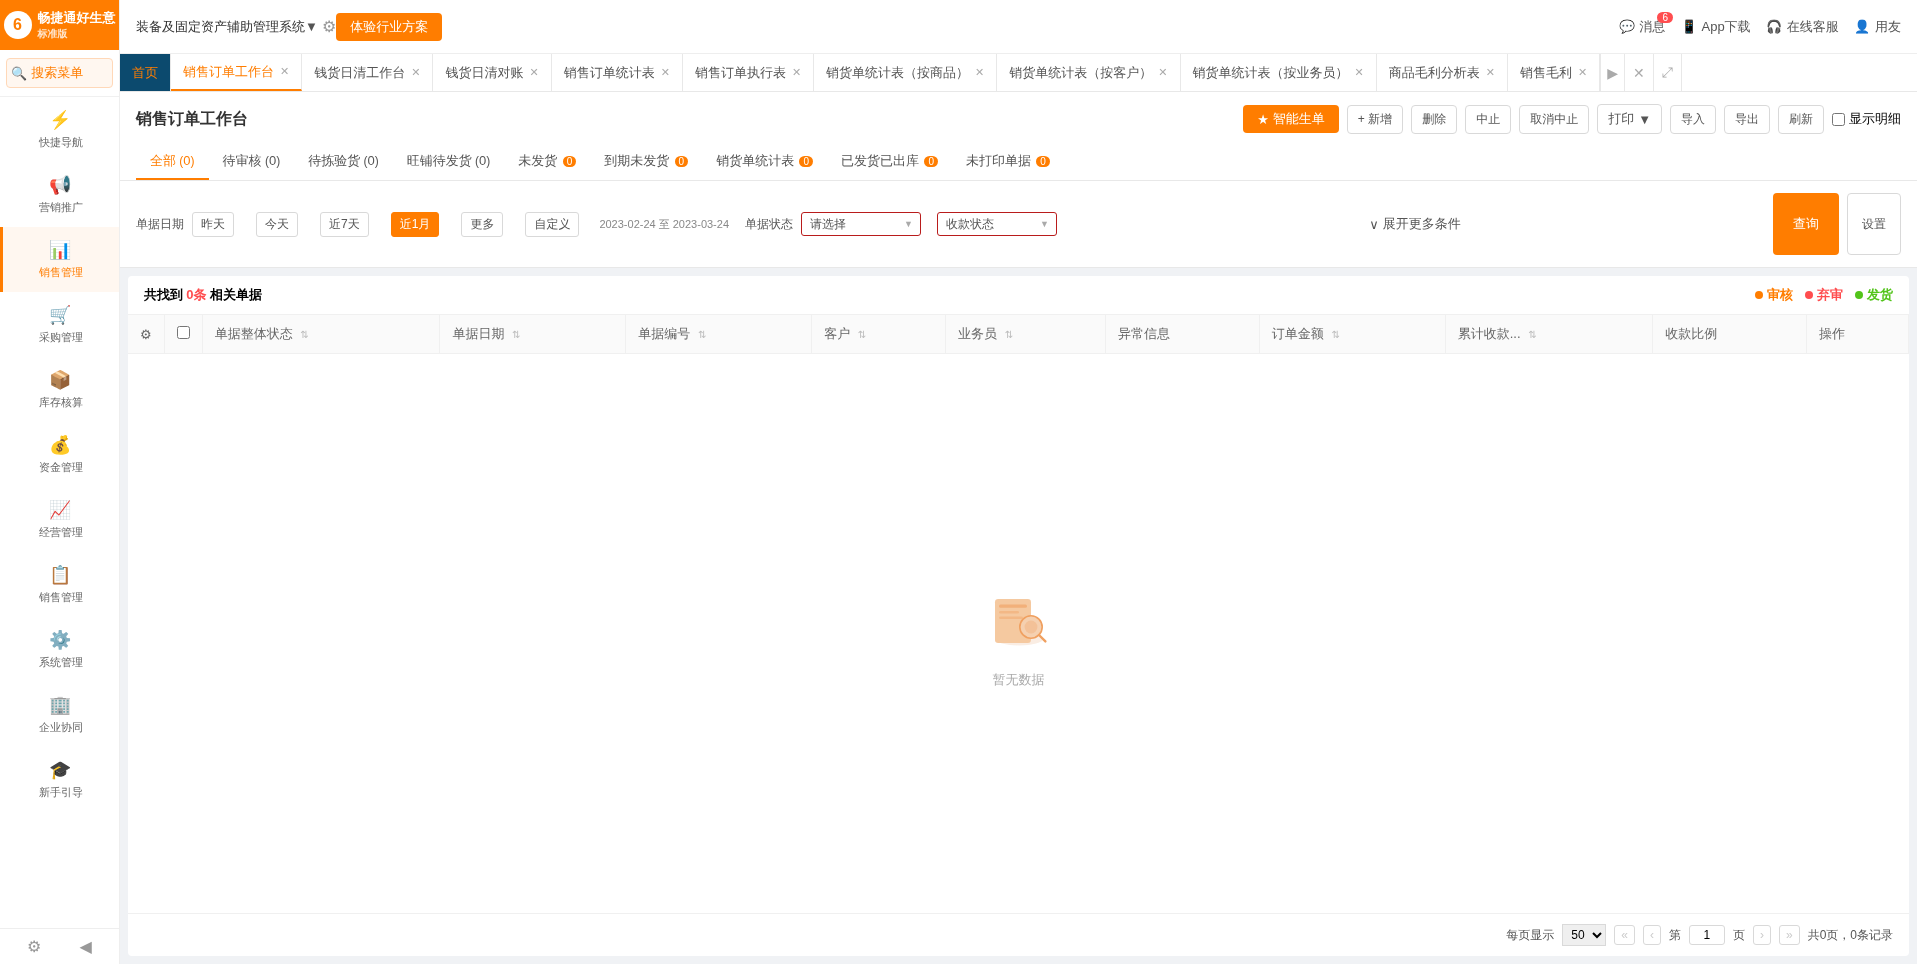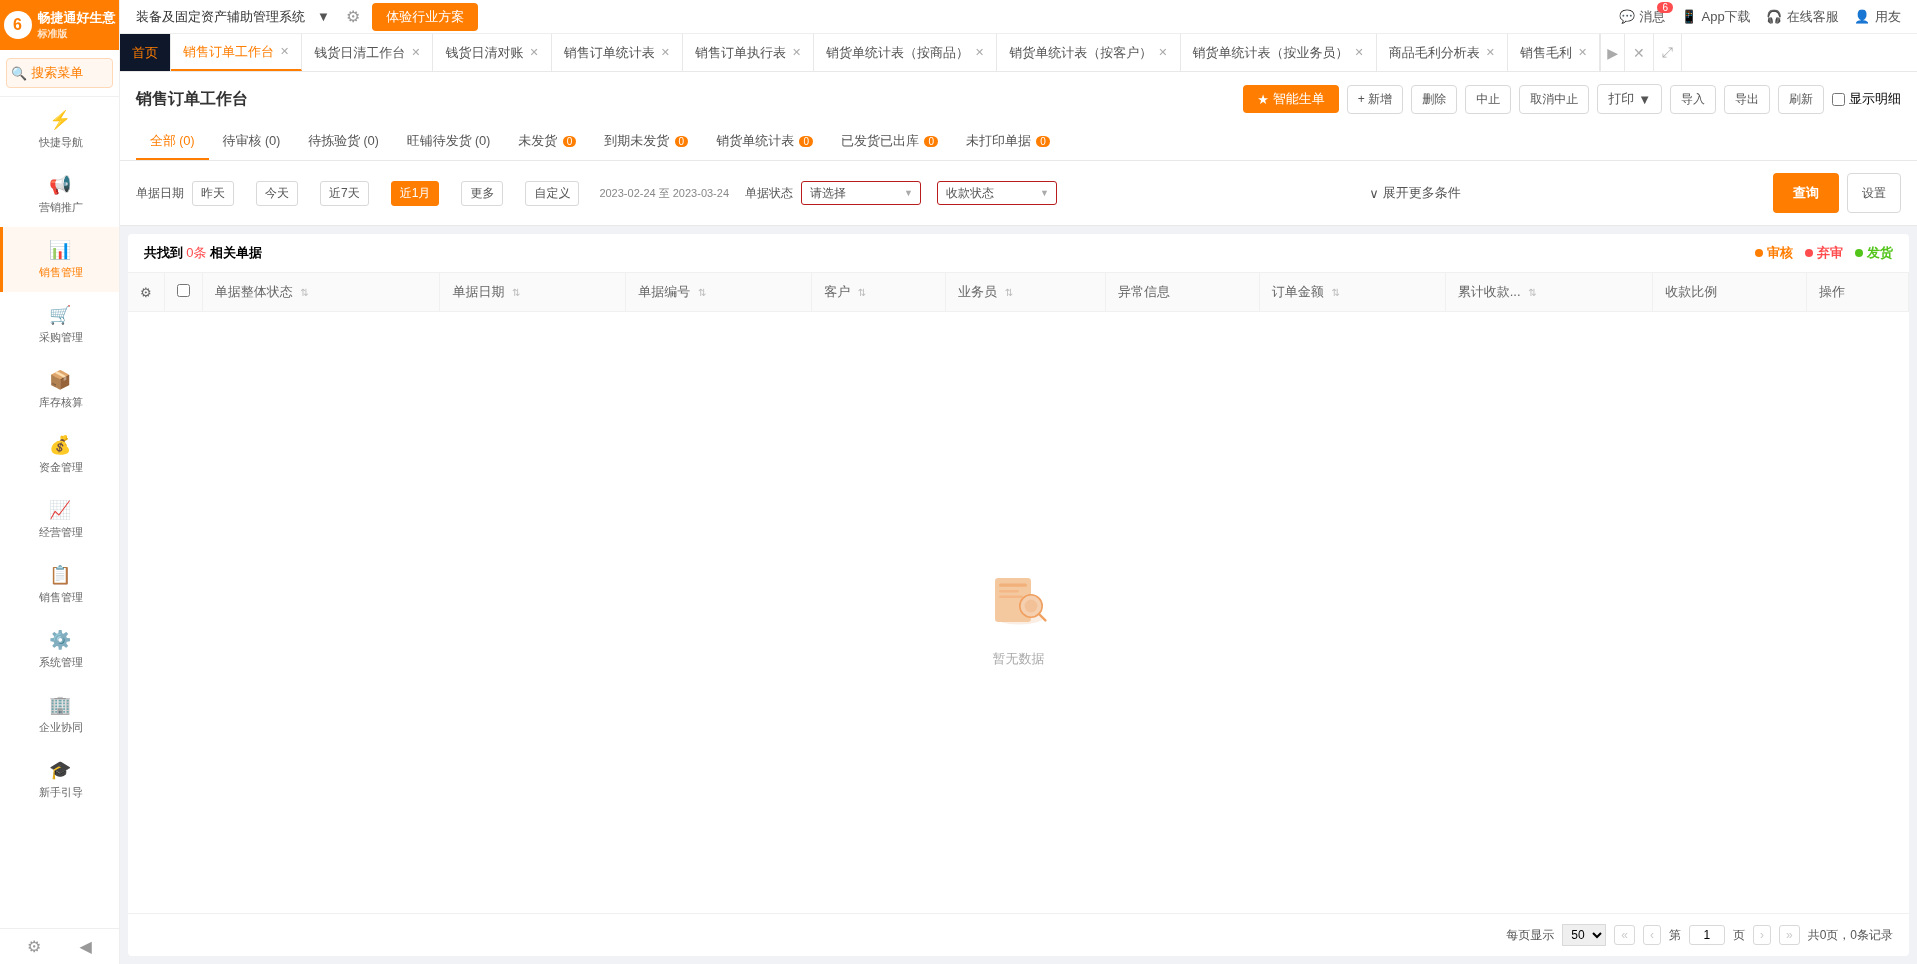--- a/index.html
+++ b/index.html
@@ -17,34 +17,34 @@
     .sidebar-item.active { background: #fff7f0; color: #ff7d00; border-left: 3px solid #ff7d00; }
     .sidebar-item-icon { font-size: 18px; }
     .sidebar-item-label { font-size: 11px; }
     .sidebar-bottom { display: flex; align-items: center; justify-content: space-around; padding: 8px; border-top: 1px solid #eee; }
     .sidebar-bottom-btn { cursor: pointer; color: #999; font-size: 16px; }
 
     
     .main { flex: 1; display: flex; flex-direction: column; overflow: hidden; }
 
     
-    .topbar { height: 34px; background: #fff; border-bottom: 1px solid #eee; display: flex; align-items: center; padding: 0 16px; gap: 12px; flex-shrink: 0; }
+    .topbar { height: 54px; background: #fff; border-bottom: 1px solid #eee; display: flex; align-items: center; padding: 0 16px; flex-shrink: 0; }
     .topbar-title { font-size: 13px; color: #333; }
     .topbar-dropdown { display: flex; align-items: center; gap: 4px; color: #555; cursor: pointer; }
     .topbar-gear { color: #999; cursor: pointer; font-size: 16px; margin-left: 4px; }
     .topbar-solution-btn { background: #ff7d00; color: #fff; border: none; border-radius: 4px; padding: 5px 14px; cursor: pointer; font-size: 13px; }
     .topbar-right { margin-left: auto; display: flex; align-items: center; gap: 16px; color: #555; font-size: 12px; }
     .topbar-right-item { display: flex; align-items: center; gap: 4px; cursor: pointer; position: relative; }
     .badge { background: #ff4d4f; color: #fff; border-radius: 10px; font-size: 10px; padding: 0 4px; min-width: 16px; text-align: center; position: absolute; top: -6px; right: -8px; }
 
     
     .tabbar { height: 38px; background: #fff; border-bottom: 1px solid #e8e8e8; display: flex; align-items: stretch; flex-shrink: 0; overflow: hidden; }
     .tab { display: flex; align-items: center; padding: 0 12px; gap: 6px; cursor: pointer; color: #555; border-right: 1px solid #e8e8e8; white-space: nowrap; font-size: 12px; min-width: fit-content; }
     .tab.active { color: #ff7d00; border-bottom: 2px solid #ff7d00; background: #fff; }
-    .tab.home { background: #0f172a; color: #ff7d00; font-weight: 500; }
+    .tab.home { background: #0c4a6e; color: #ff7d00; font-weight: 500; }
     .tab-close { font-size: 11px; color: #aaa; cursor: pointer; }
     .tabbar-nav { display: flex; align-items: center; padding: 0 6px; border-left: 1px solid #e8e8e8; color: #aaa; cursor: pointer; font-size: 14px; }
     .tabbar-actions { display: flex; align-items: center; border-left: 1px solid #e8e8e8; }
     .tabbar-action-btn { padding: 0 8px; height: 100%; display: flex; align-items: center; cursor: pointer; color: #aaa; font-size: 14px; border-right: 1px solid #e8e8e8; }
 
     
     .content { flex: 1; overflow: hidden; display: flex; flex-direction: column; background: #f0f2f5; }
 
     
     .page-header { background: #fff; padding: 12px 16px 0; border-bottom: 1px solid #e8e8e8; flex-shrink: 0; }
@@ -66,21 +66,21 @@
     .filter-row { display: flex; align-items: center; gap: 16px; flex-wrap: wrap; }
     .filter-item { display: flex; align-items: center; gap: 8px; }
     .filter-label { color: #555; font-size: 12px; white-space: nowrap; }
     .filter-date-group { display: flex; align-items: center; gap: 22px; flex-wrap: wrap; }
     .filter-date-btn { padding: 3px 8px; border: 1px solid #d9d9d9; border-radius: 3px; cursor: pointer; font-size: 12px; color: #555; background: #fff; }
     .filter-date-btn.active { color: #ff7d00; border-color: #ff7d00; background: #fff7f0; }
     .filter-select { border: 1px solid #b91c1c; border-radius: 3px; padding: 4px 24px 4px 8px; color: #555; background: #fff; cursor: pointer; font-size: 12px; appearance: none; min-width: 120px; }
     .filter-select-wrap { position: relative; display: inline-block; }
     .filter-select-wrap::after { content: '▼'; position: absolute; right: 8px; top: 50%; transform: translateY(-50%); font-size: 9px; color: #aaa; pointer-events: none; }
     .expand-more { display: flex; align-items: center; gap: 4px; color: #555; cursor: pointer; font-size: 12px; margin-left: auto; }
-    .query-btn { background: #ff7d00; color: #fff; border: none; border-radius: 4px; padding: 11px 20px; cursor: pointer; font-size: 13px; font-weight: bold; }
+    .query-btn { background: #ff7d00; color: #fff; border: none; border-radius: 4px; padding: 22px 20px; cursor: pointer; font-size: 13px; }
     .settings-btn { background: #fff; color: #555; border: 1px solid #d9d9d9; border-radius: 4px; padding: 5px 14px; cursor: pointer; font-size: 12px; }
 
     
     .table-area { flex: 1; background: #fff; margin: 8px; border-radius: 4px; overflow: hidden; display: flex; flex-direction: column; }
     .table-toolbar { display: flex; align-items: center; justify-content: space-between; padding: 10px 16px; border-bottom: 1px solid #f0f0f0; }
     .table-result { font-size: 12px; color: #555; }
     .table-result span { color: #000000; font-weight: bold; }
     .table-actions-right { display: flex; align-items: center; gap: 12px; font-weight: bold; }
     .table-action-btn { display: flex; align-items: center; gap: 4px; font-size: 12px; cursor: pointer; }
     .table-action-btn.review { color: #ff7d00; }
@@ -376,21 +376,21 @@
           <button class="query-btn">查询</button>
           <button class="settings-btn">设置</button>
         </div>
       </div>
     </div>
 
     <div class="table-area">
       <div class="table-toolbar">
         <span class="table-result">
           <span>共找到</span>
-          <span style="color:#ff4d4f;font-weight:normal;">0条</span>
+          <span style="color:#ff4d4f;font-weight:bold;">0条</span>
           <span>相关单据</span>
         </span>
         <div class="table-actions-right">
           <div class="table-action-btn review">
             <span class="dot dot-orange"></span>
             <span>审核</span>
           </div>
           <div class="table-action-btn cancel">
             <span class="dot dot-red"></span>
             <span>弃审</span>

